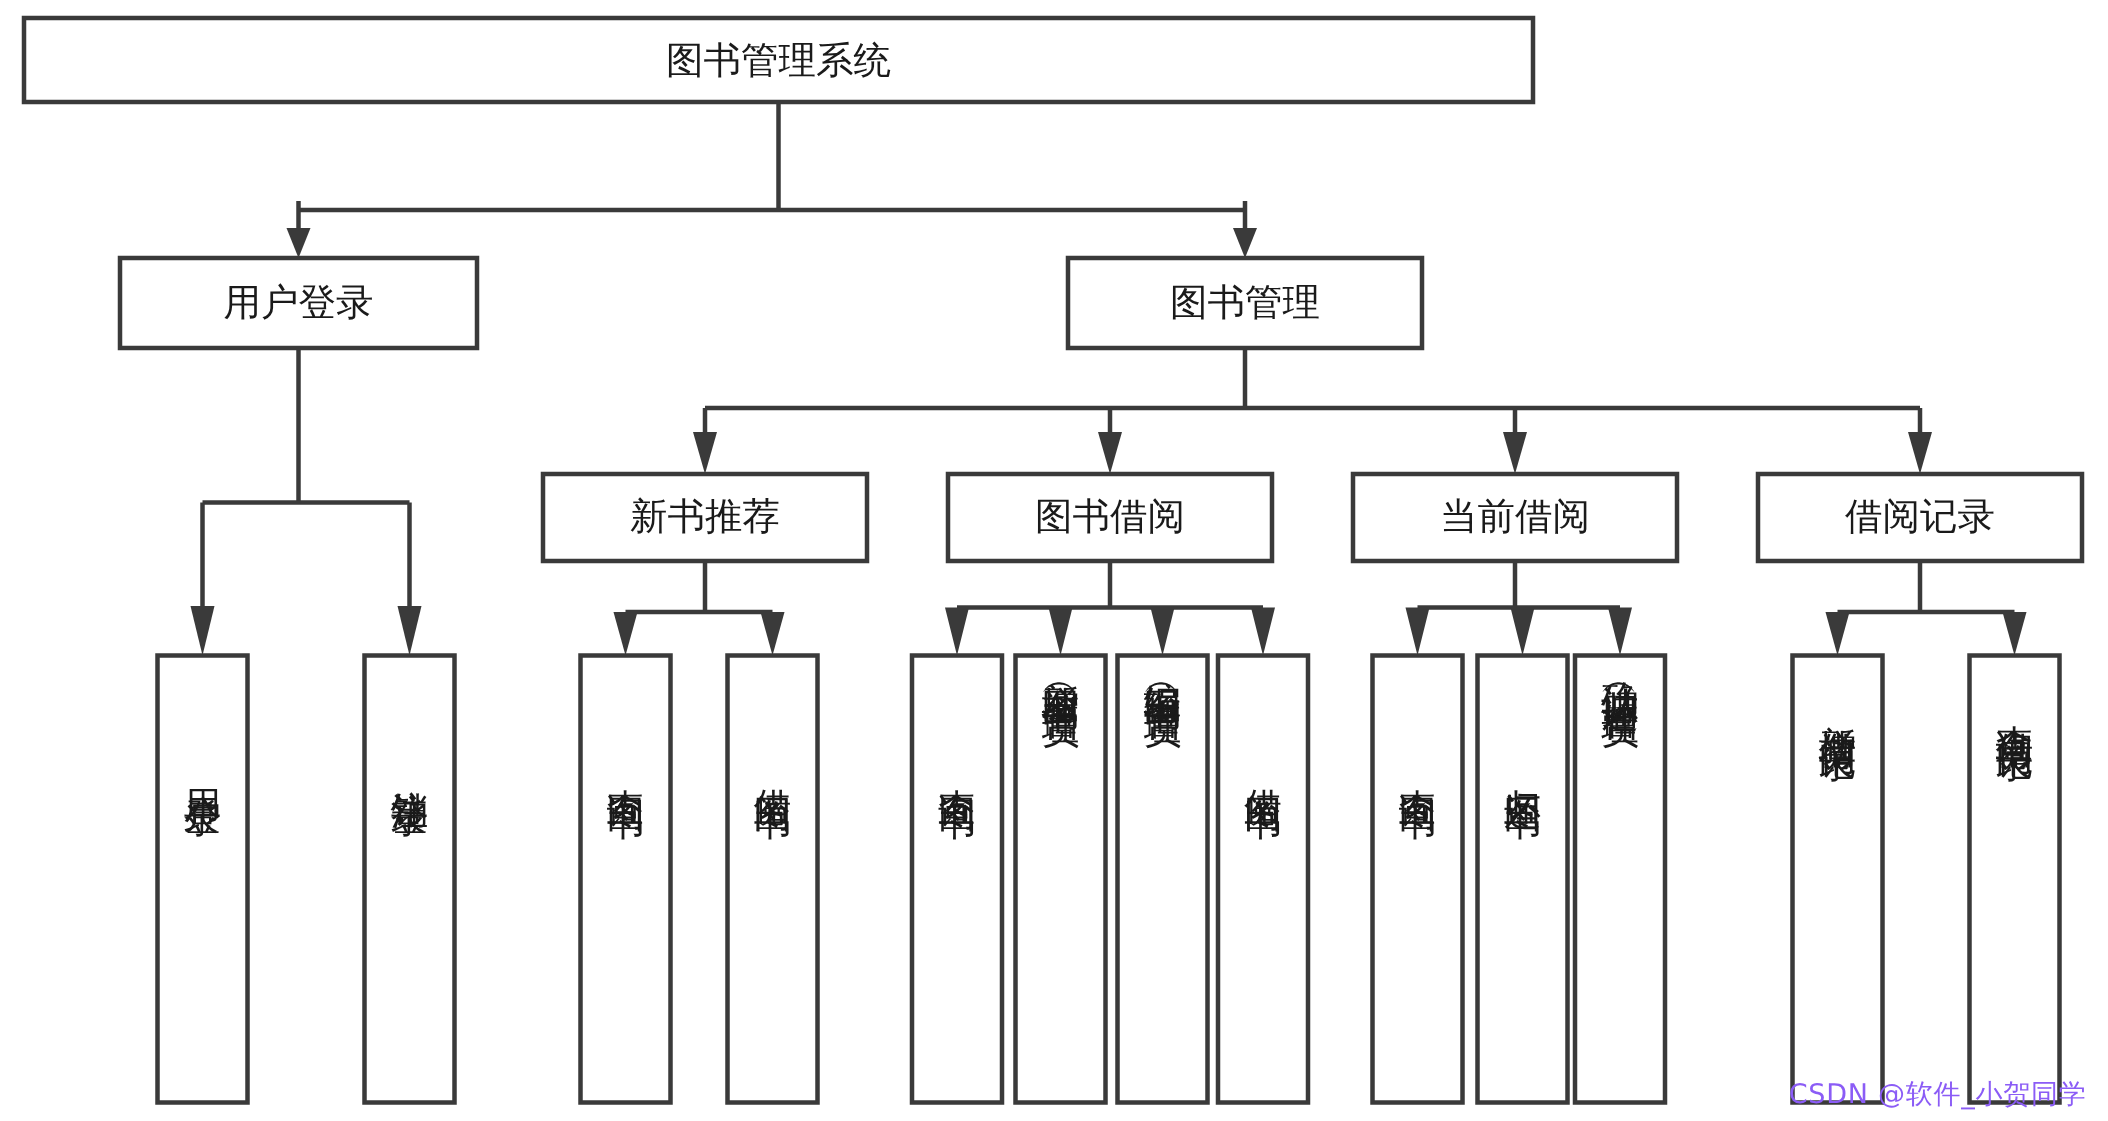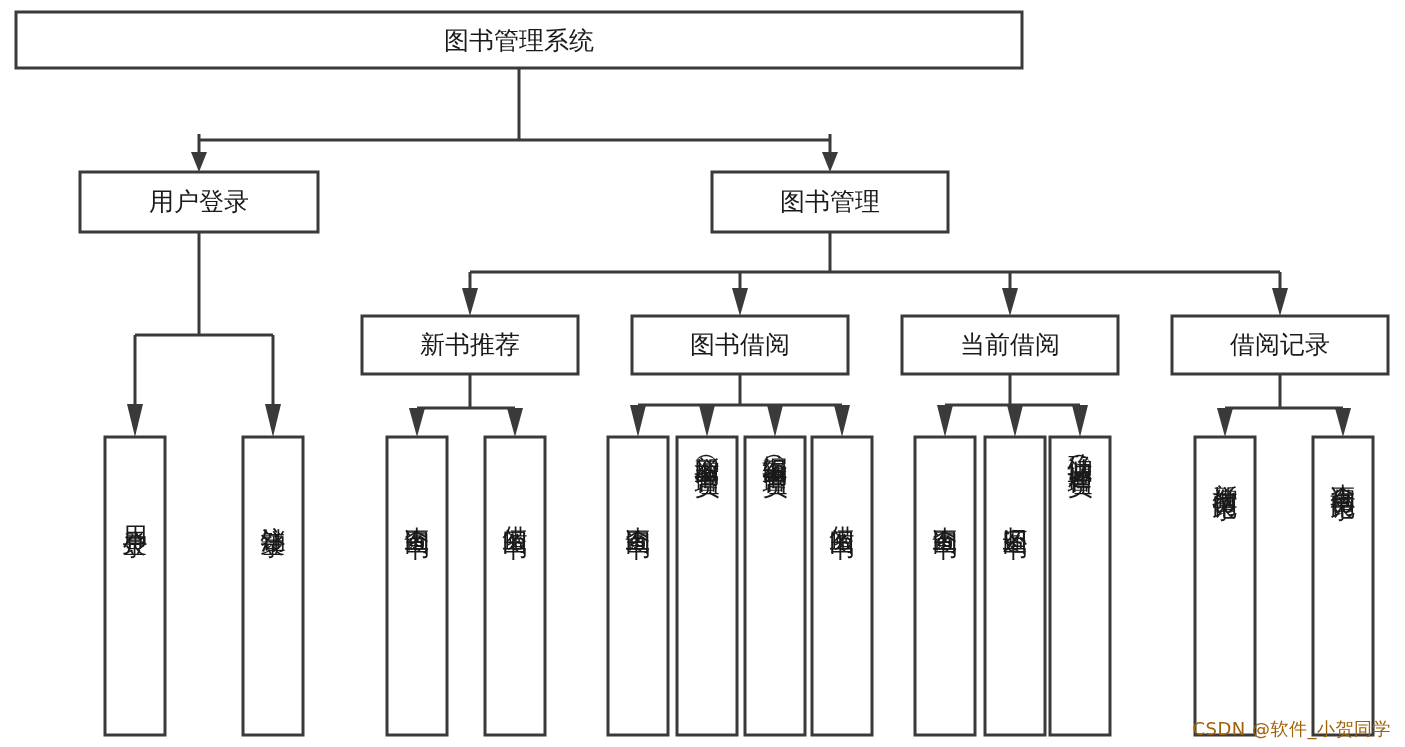--- a/index.html
+++ b/index.html
@@ -59,21 +59,21 @@
     text-anchor: middle;
     writing-mode: vertical-rl;
     letter-spacing: 3px;
   }
   .watermark {
     position: absolute;
     right: 14px;
     bottom: 6px;
     font-family: "DejaVu Sans", "Liberation Sans", sans-serif;
     font-size: 18px;
-    color: #a16207;
+    color: #8b5cf6;
     white-space: nowrap;
     user-select: none;
     letter-spacing: 0.5px;
   }
 </style>
 </head>
 <body>
 
 <div id="diagram-root">
 

